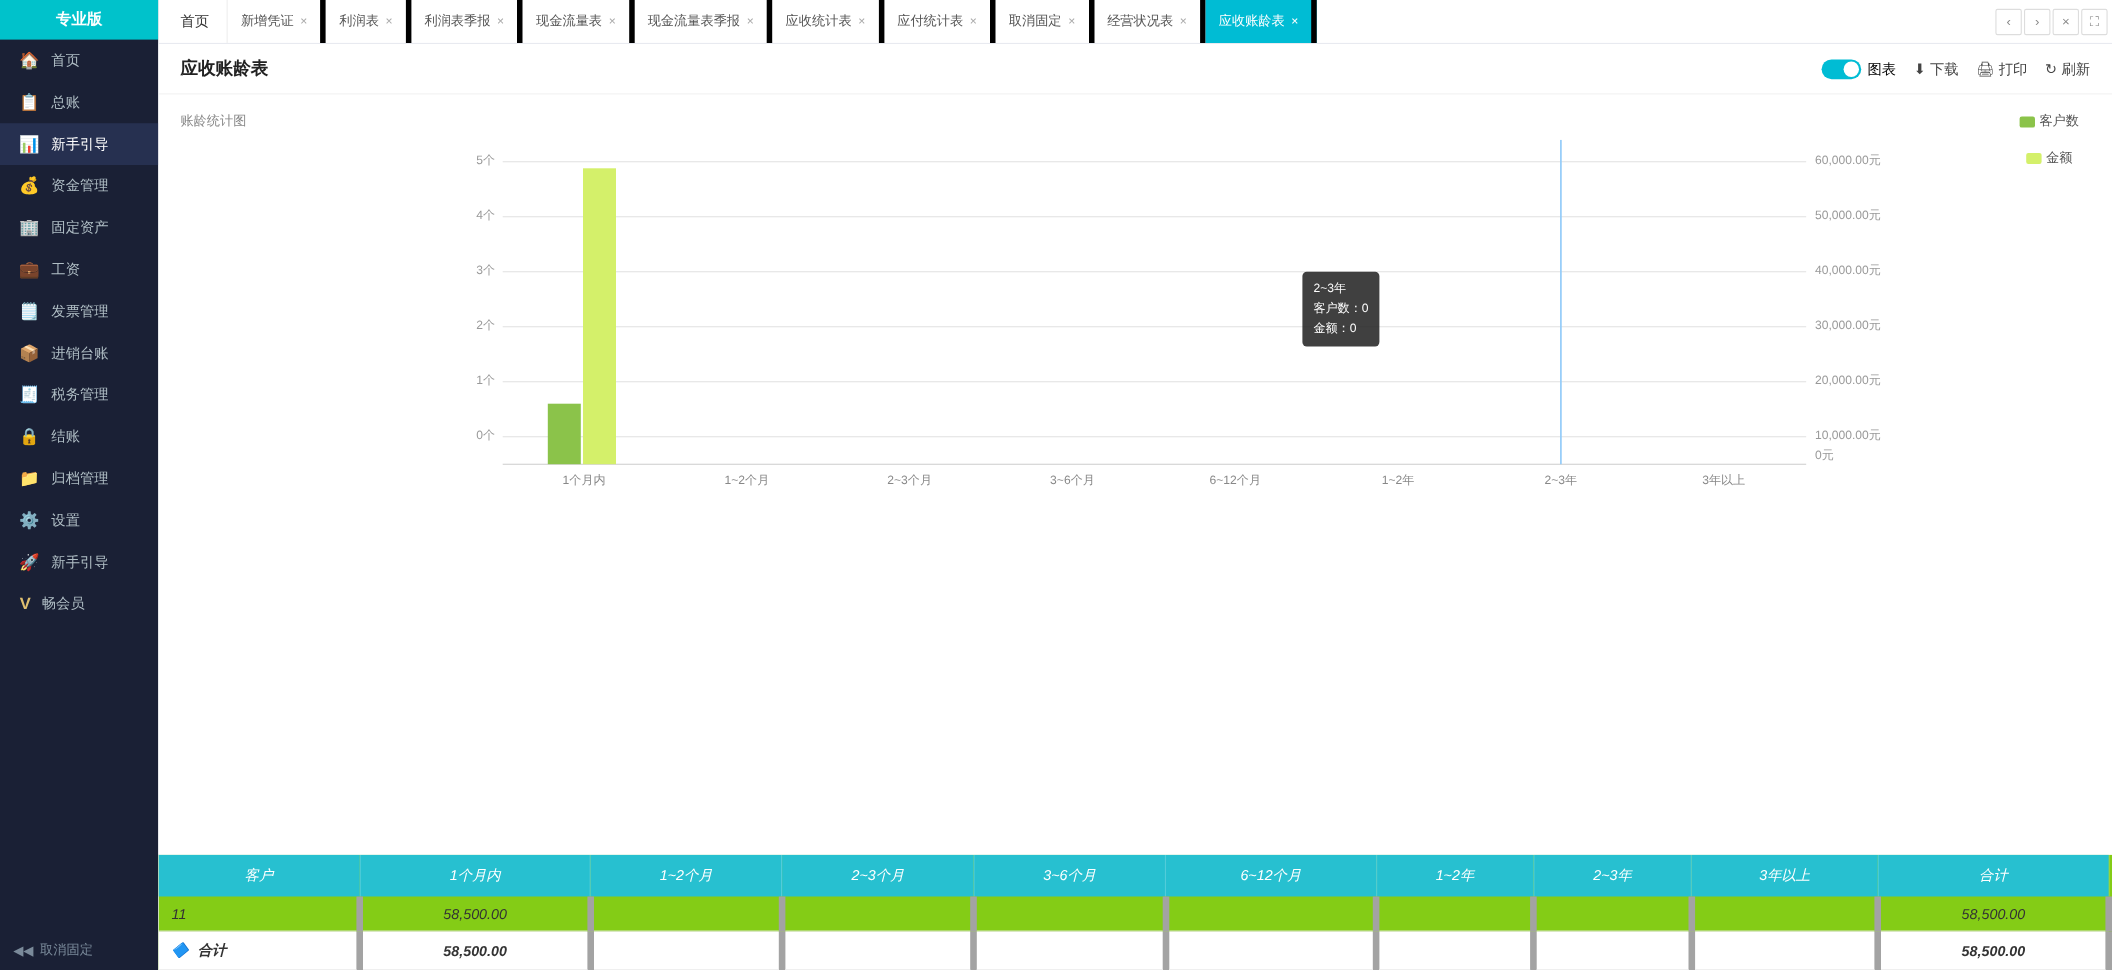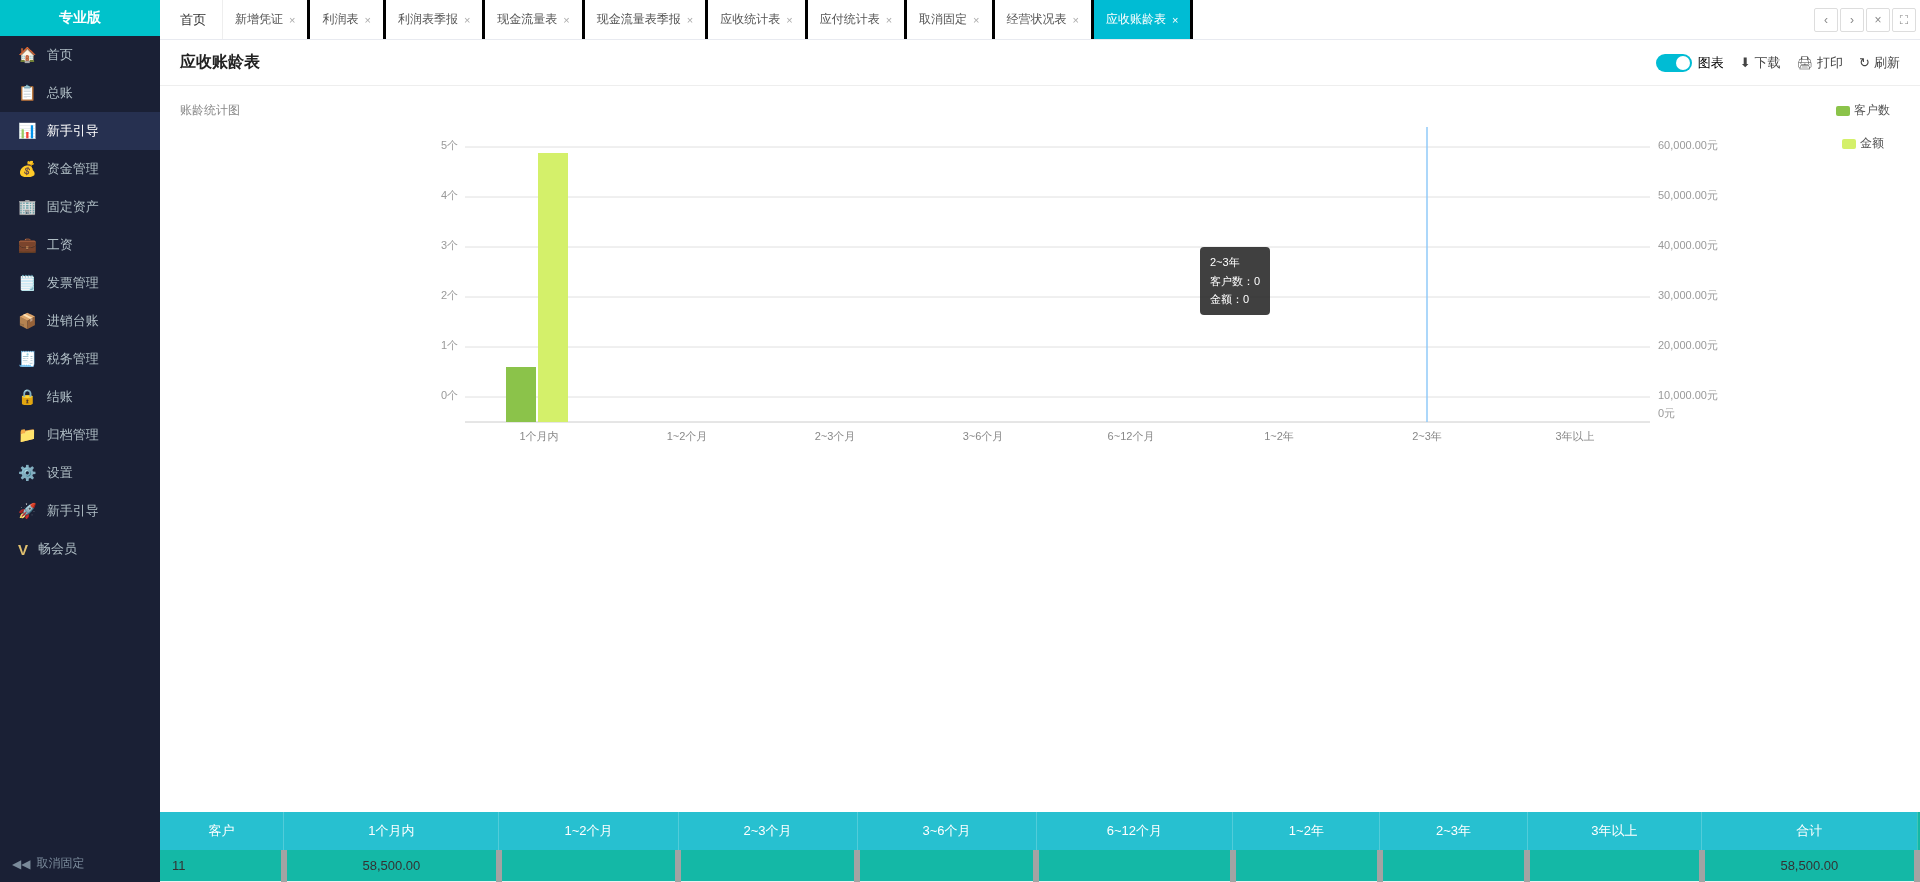--- a/index.html
+++ b/index.html
@@ -1,20 +1,20 @@
 <!DOCTYPE html>
 <html><head>
   <meta charset="utf-8">
   <style>
     * { margin: 0; padding: 0; box-sizing: border-box; }
     body { font-family: 'Microsoft YaHei', Arial, sans-serif; font-size: 13px; background: #f0f2f5; display: flex; height: 882px; overflow: hidden; }
 
     
     .sidebar {
-      width: 160px;
+      width: 144px;
       background: #1a2035;
       color: #cdd5e0;
       display: flex;
       flex-direction: column;
       height: 100%;
       flex-shrink: 0;
     }
     .sidebar-logo {
       background: #00c2cb;
       height: 36px;
@@ -68,21 +68,21 @@
     }
     .tab {
       display: flex;
       align-items: center;
       padding: 0 12px;
       height: 40px;
       font-size: 12px;
       color: #555;
       cursor: pointer;
       white-space: nowrap;
-      border-right: 3px solid #000000;
+      border-right: 5px solid #000000;
       gap: 6px;
       flex-shrink: 0;
     }
     .tab.active {
       background: #00bcd4;
       color: #fff;
     }
     .tab .close-x {
       font-size: 11px;
       color: #aaa;
@@ -228,21 +228,22 @@
       padding: 6px 10px;
       border-radius: 4px;
       pointer-events: none;
       line-height: 1.7;
       white-space: nowrap;
     }
 
     
     .data-table-wrapper {
       margin: 0 0;
-      background: #14b8a6;
+      background: #84cc16;
+      font-style: italic;
     }
     .data-table {
       width: 100%;
       border-collapse: collapse;
       font-size: 13px;
     }
     .data-table thead tr {
       background: #27c0d0;
       color: #fff;
     }
@@ -503,17 +504,32 @@
             <td>58,500.00</td>
             <td></td>
             <td></td>
             <td></td>
             <td></td>
             <td></td>
             <td></td>
             <td></td>
             <td>58,500.00</td>
           </tr>
+          <tr class="total-row">
+            <td>
+              <span class="total-icon">🔷</span>
+              <span>合计</span>
+            </td>
+            <td>58,500.00</td>
+            <td></td>
+            <td></td>
+            <td></td>
+            <td></td>
+            <td></td>
+            <td></td>
+            <td></td>
+            <td>58,500.00</td>
+          </tr>
         </tbody>
       </table>
     </div>
   </div>
 </div>
 
 </body></html>

